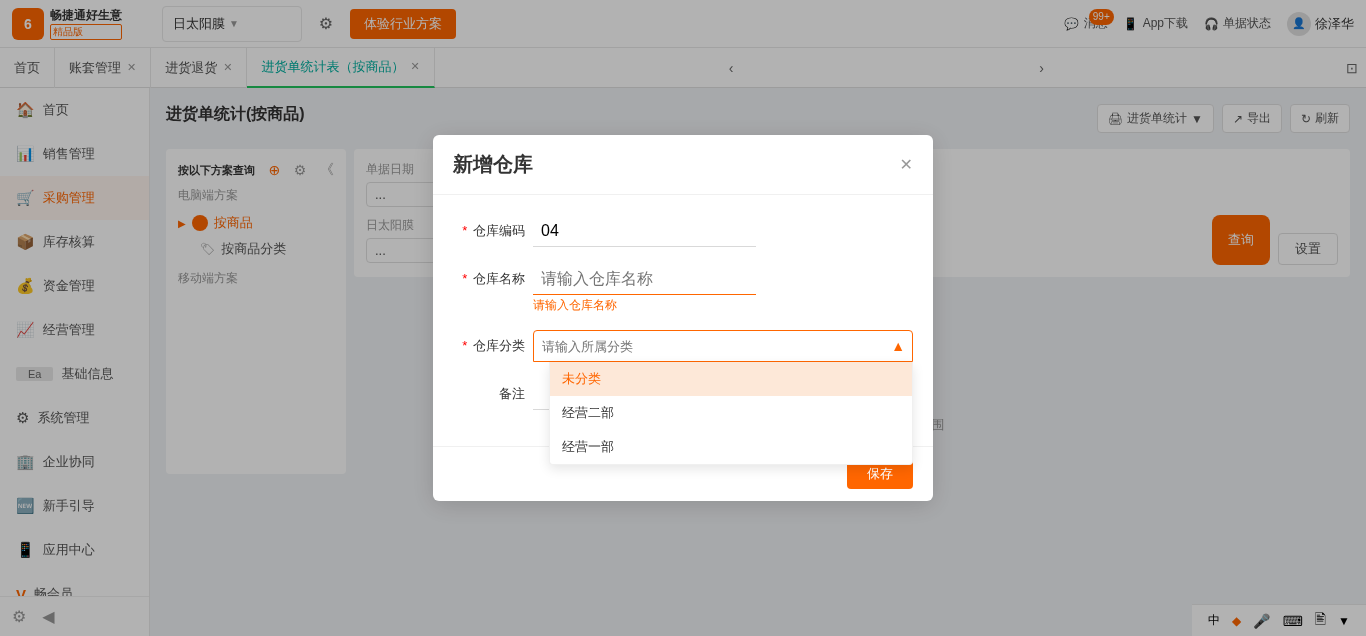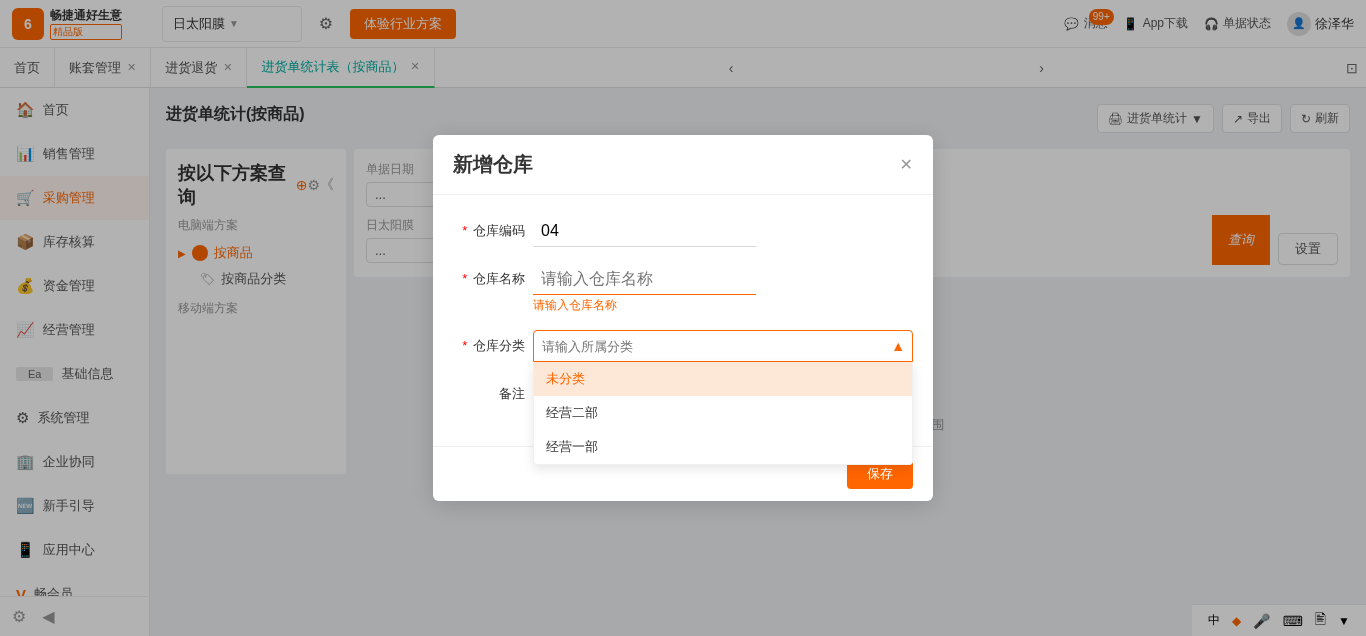--- a/index.html
+++ b/index.html
@@ -137,22 +137,22 @@
       position: absolute; top: 16px; right: 16px;
       display: flex; gap: 8px; align-items: center;
     }
     .toolbar-btn {
       display: flex; align-items: center; gap: 4px;
       padding: 5px 10px; border: 1px solid #e0e0e0;
       background: #fff; border-radius: 4px; cursor: pointer;
       font-size: 12px; color: #555;
     }
     .query-btn {
-      background: #f60; color: #fff; border: none; border-radius: 0;
-      padding: 16px 16px; font-size: 13px; cursor: pointer; font-style: italic;
+      background: #f60; color: #fff; border: none; border-radius: 8px;
+      padding: 16px 16px; font-size: 13px; cursor: pointer;
     }
     .settings-set-btn {
       background: #fff; color: #555; border: 1px solid #e0e0e0; border-radius: 4px;
       padding: 6px 16px; font-size: 13px; cursor: pointer;
     }
 
     
     .overlay {
       position: fixed; top: 0; left: 0; right: 0; bottom: 0;
       background: rgba(0,0,0,0.3);
@@ -208,21 +208,21 @@
       font-size: 13px; background: #fff;
     }
     .select-arrow-up {
       position: absolute; right: 8px; top: 50%; transform: translateY(-50%);
       color: #f60; font-size: 14px; pointer-events: none;
     }
 
     
     .dropdown-list {
       position: absolute;
-      top: 32px; left: 0; right: 0;
+      top: 32px; left: 16px; right: 0;
       background: #fff;
       border: 1px solid #f0f0f0;
       border-top: none;
       border-radius: 0 0 4px 4px;
       box-shadow: 0 4px 12px rgba(0,0,0,0.1);
       z-index: 200;
     }
     .dropdown-item {
       padding: 8px 12px;
       cursor: pointer;
@@ -396,21 +396,21 @@
           <span>↻</span>
           <span>刷新</span>
         </div>
       </div>
     </div>
 
     <div style="display:flex;gap:8px;">
 
       <div style="background:#fff;border-radius:4px;padding:12px;width:180px;flex-shrink:0;">
         <div style="display:flex;align-items:center;justify-content:space-between;margin-bottom:8px;">
-          <span style="font-size:18px;color:#333;font-weight:bold;">按以下方案查询</span>
+          <span style="font-size:11px;color:#333;font-weight:bold;">按以下方案查询</span>
           <span style="cursor:pointer;color:#f60;font-size:14px;">⊕</span>
           <span style="cursor:pointer;color:#999;font-size:14px;">⚙</span>
           <span style="cursor:pointer;color:#999;font-size:14px;">《</span>
         </div>
         <div style="font-size:12px;color:#999;margin-bottom:6px;">电脑端方案</div>
         <div style="display:flex;align-items:center;gap:6px;padding:4px 0;cursor:pointer;">
           <span style="color:#f60;font-size:10px;">▶</span>
           <span style="width:16px;height:16px;background:#f60;border-radius:50%;display:inline-flex;align-items:center;justify-content:center;"></span>
           <span style="color:#f60;font-size:13px;">按商品</span>
         </div>

